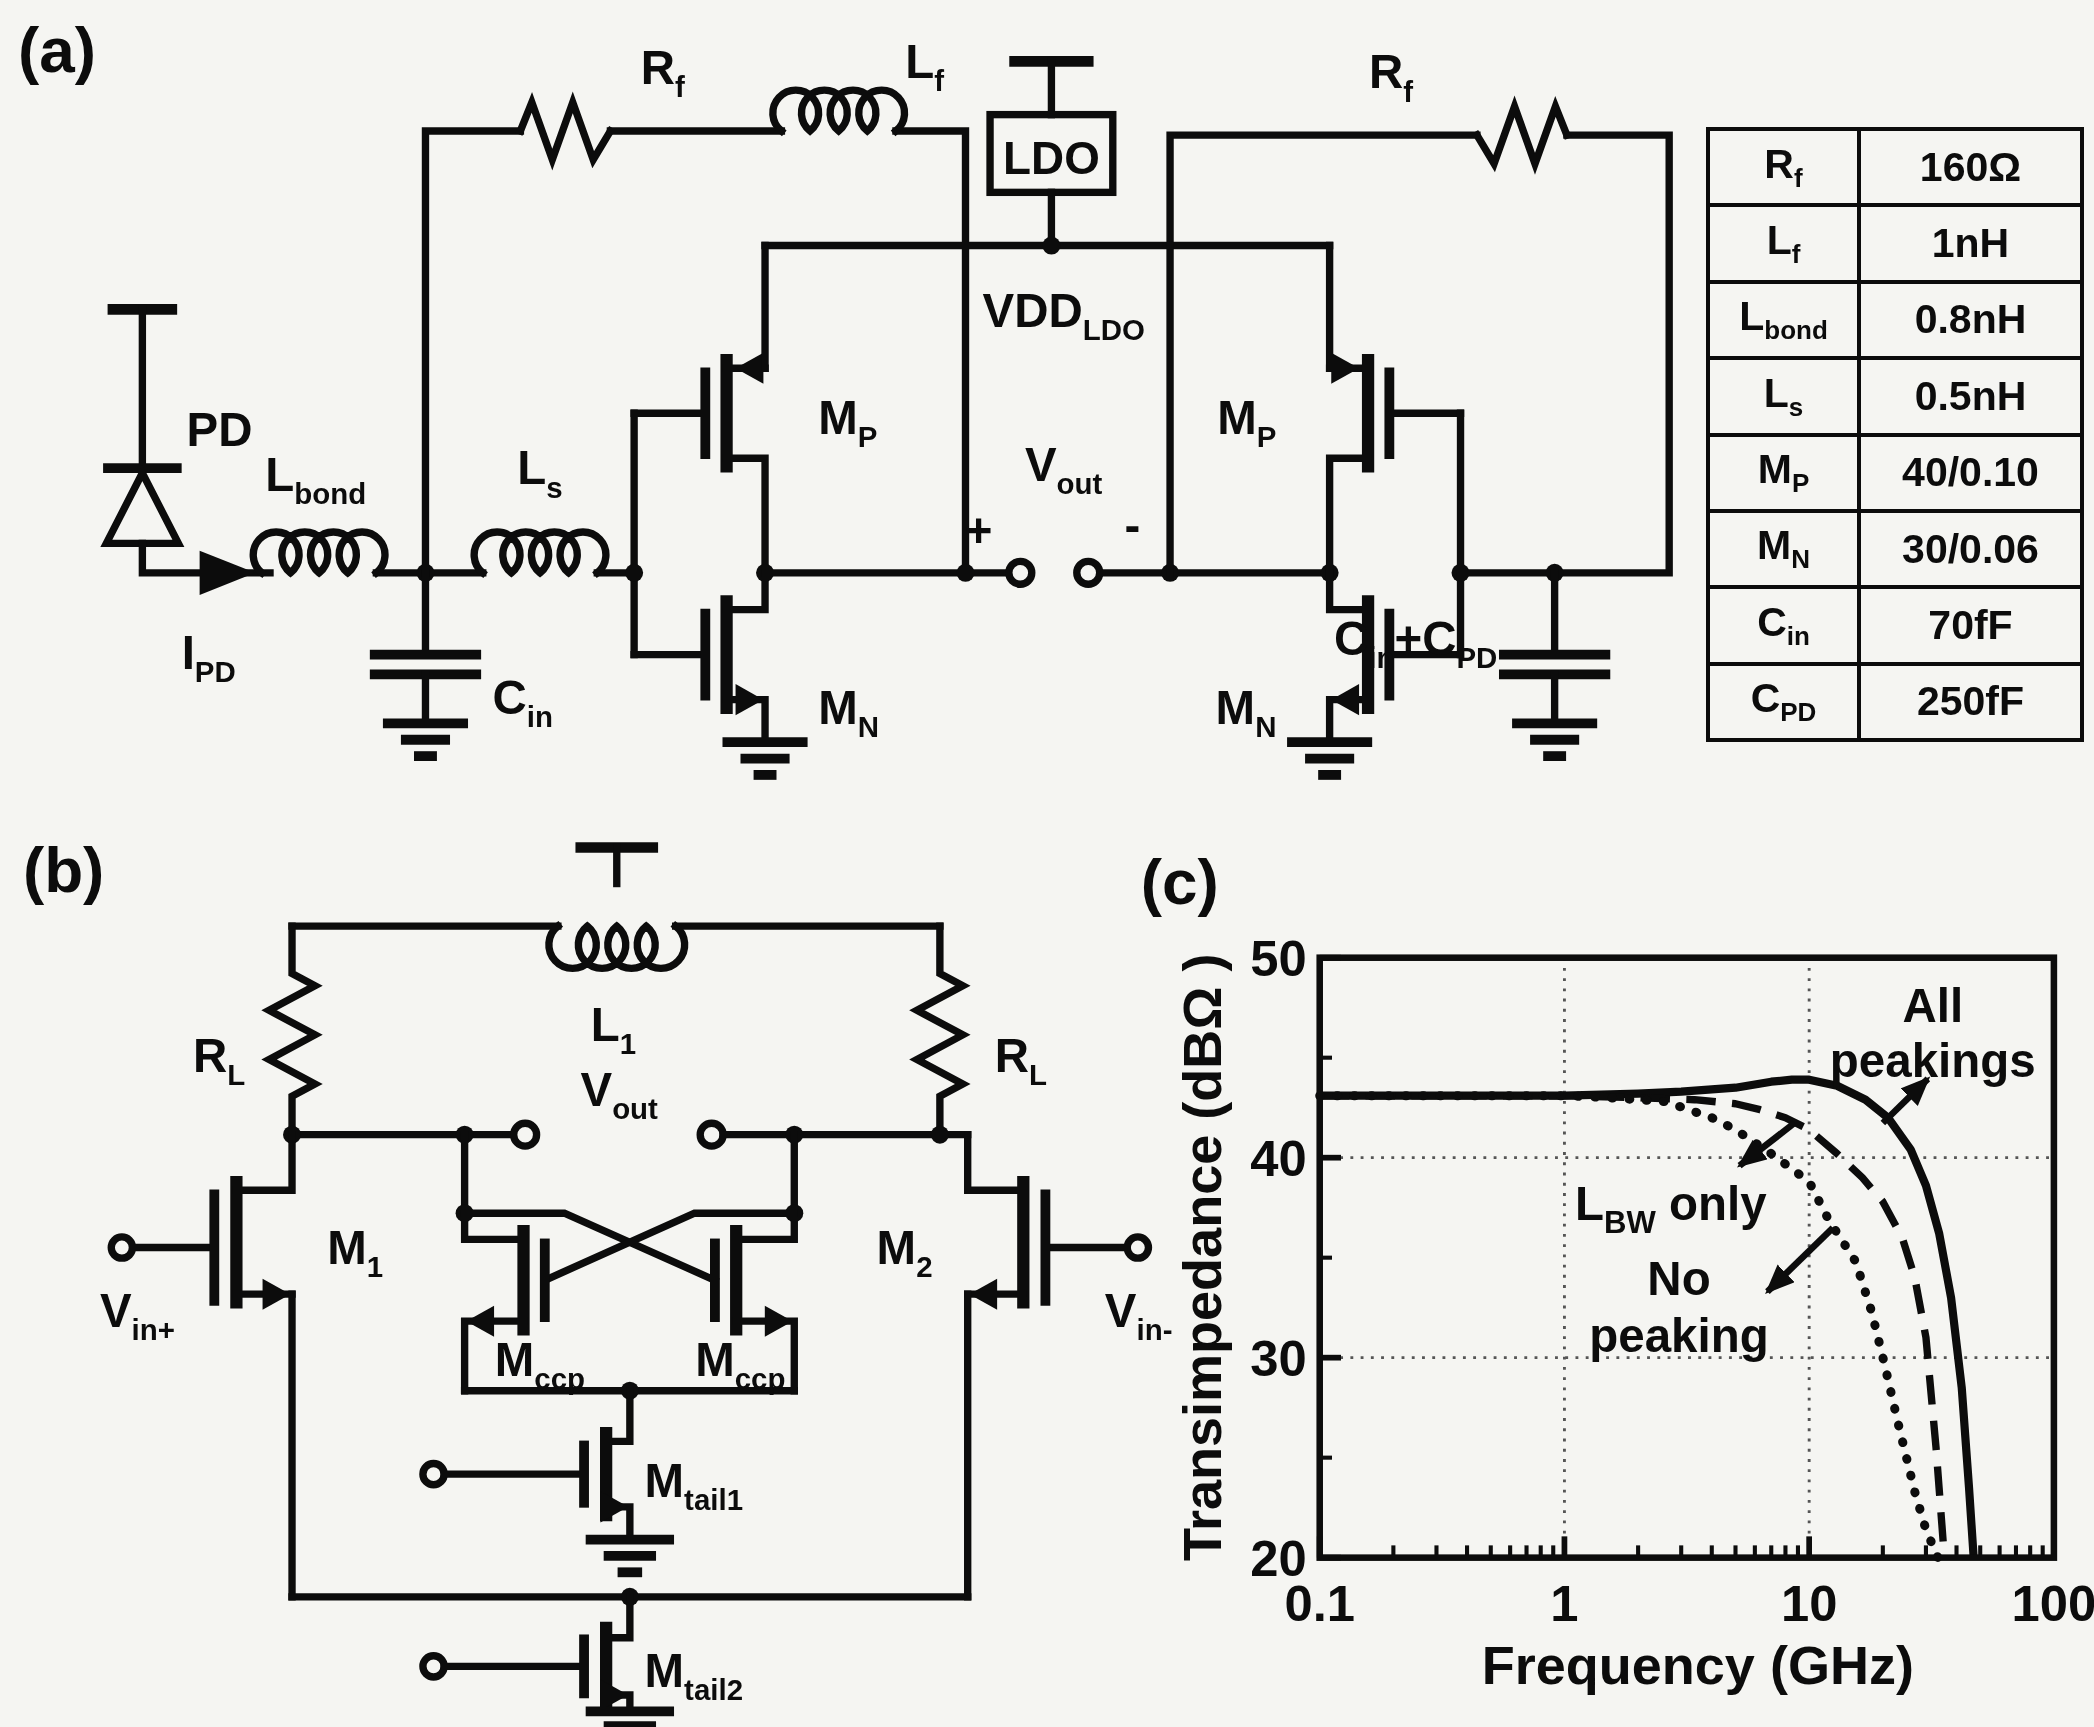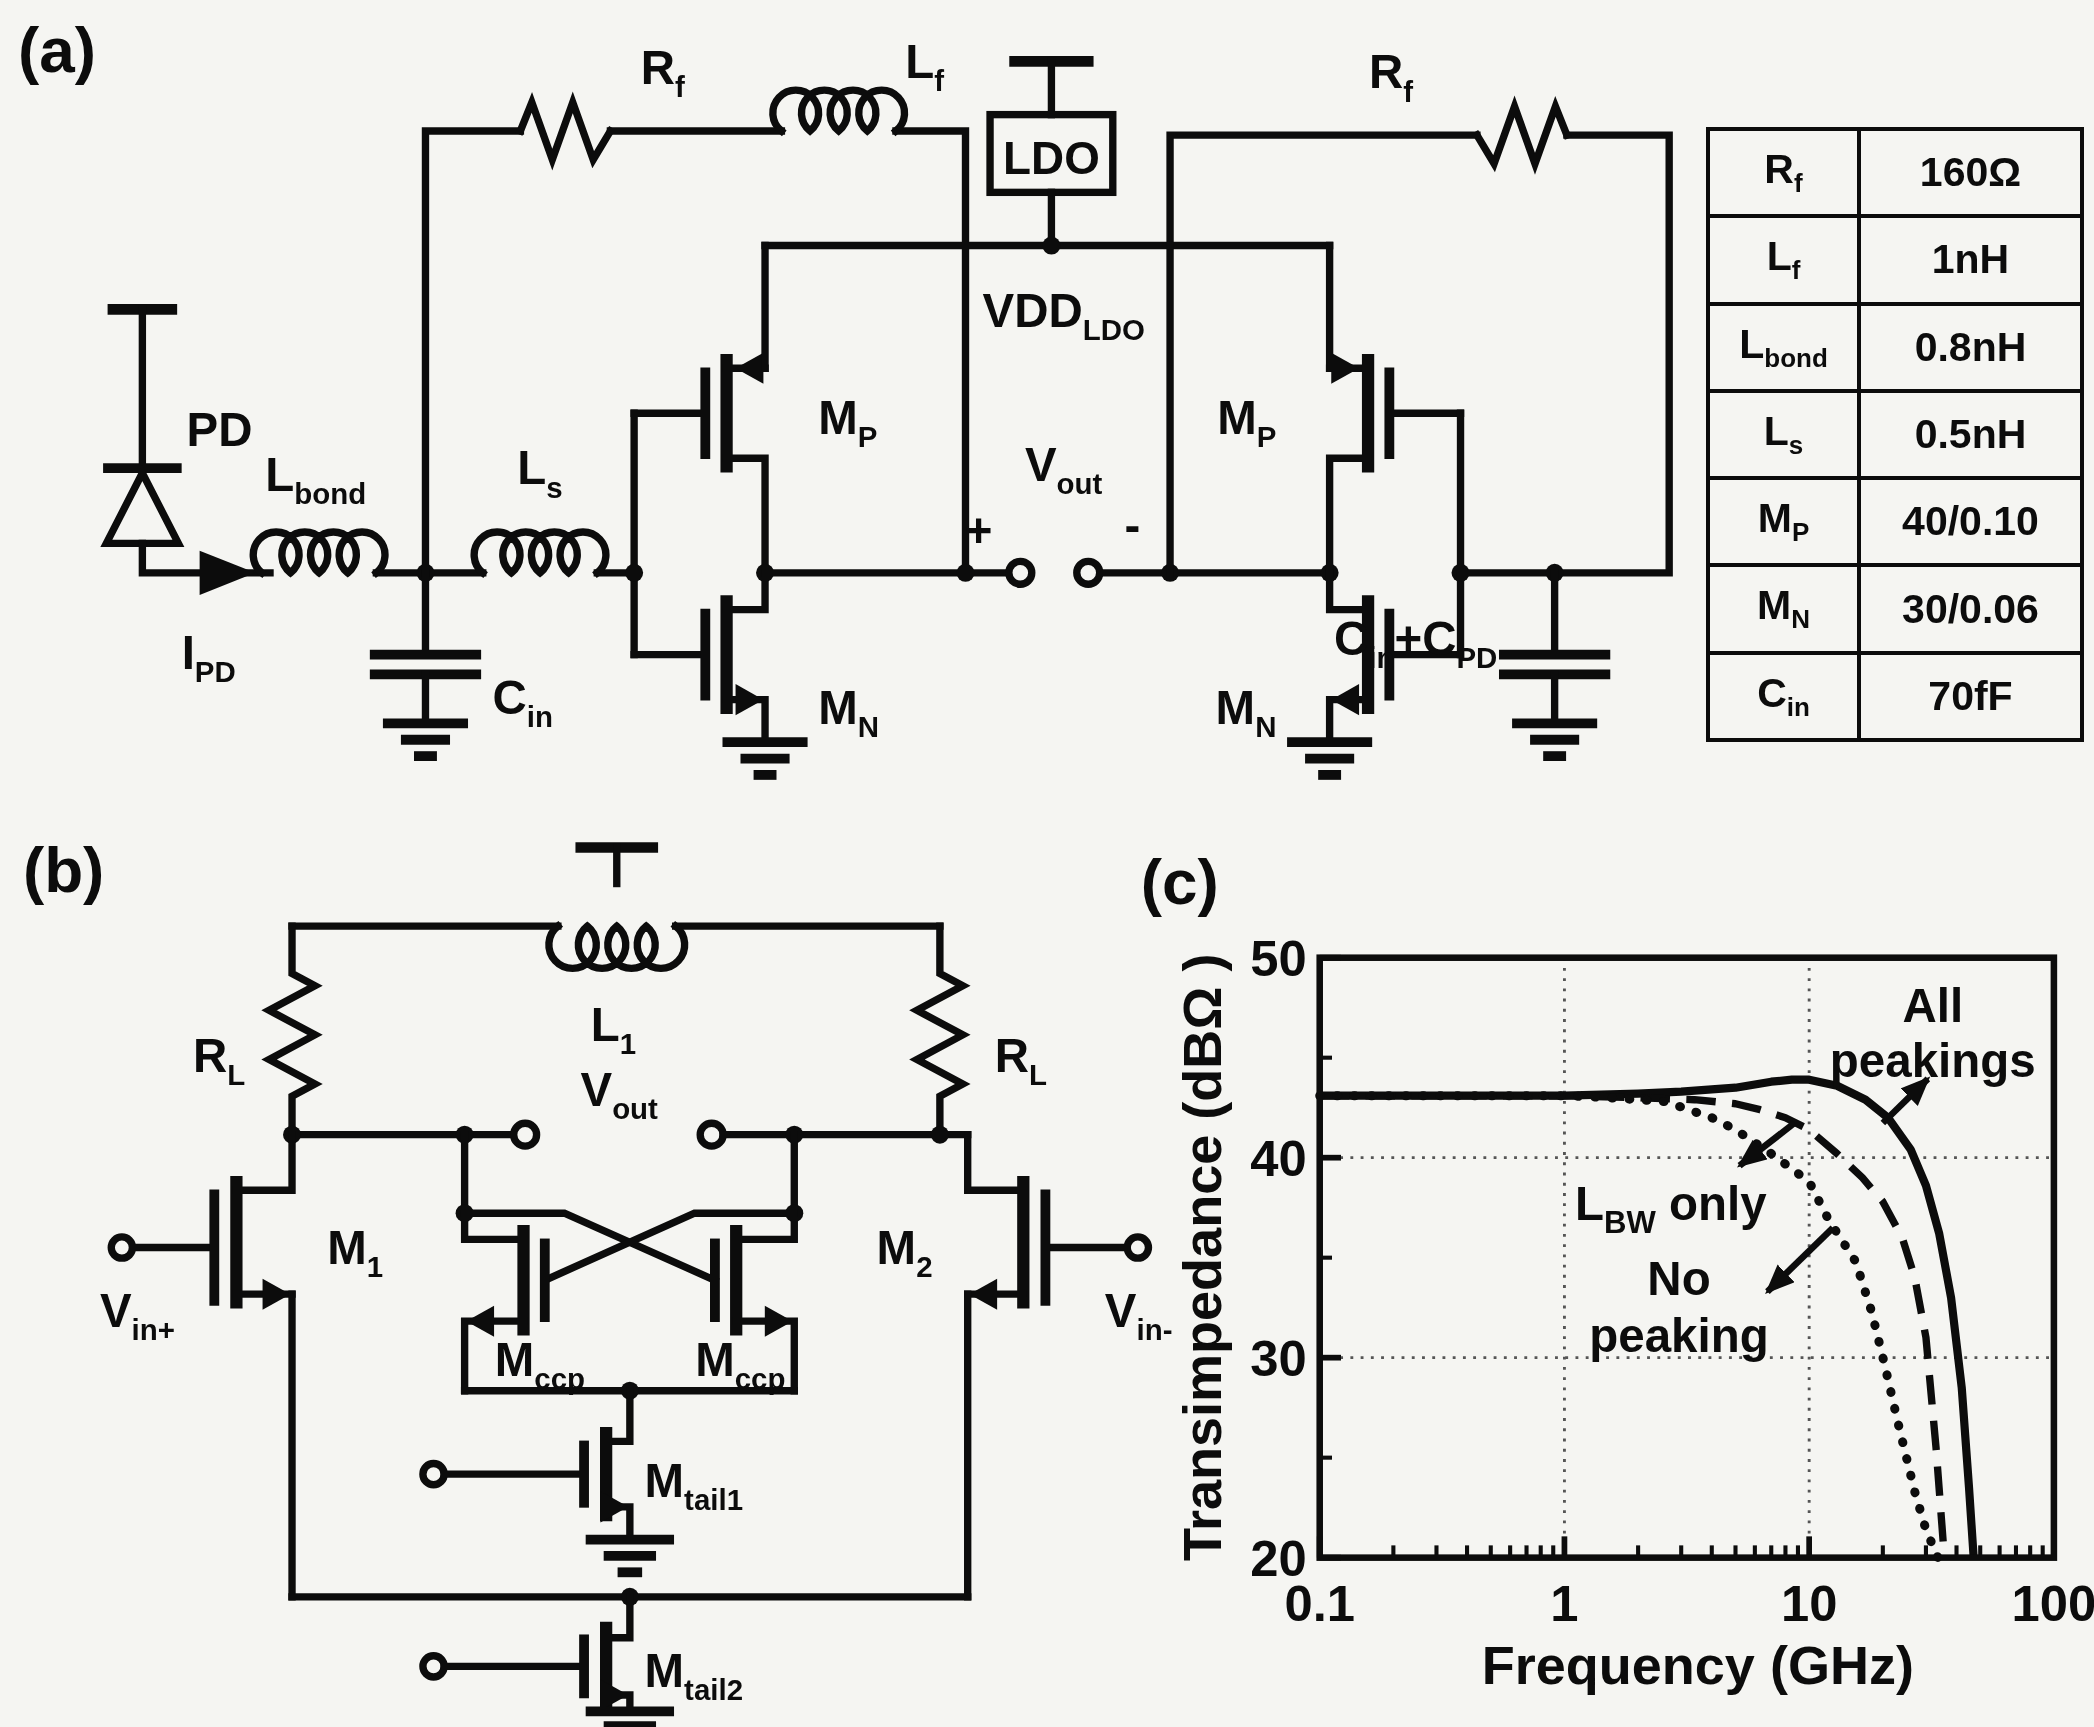--- a/index.html
+++ b/index.html
@@ -215,20 +215,24 @@
         <td class="c1"><span>M</span><sub>P</sub></td>
         <td>40/0.10</td>
       </tr>
     <tr>
         <td class="c1"><span>M</span><sub>N</sub></td>
         <td>30/0.06</td>
       </tr>
     <tr>
         <td class="c1"><span>C</span><sub>in</sub></td>
         <td>70fF</td>
+      </tr>
+    <tr>
+        <td class="c1"><span>C</span><sub>PD</sub></td>
+        <td>250fF</td>
       </tr>
   </tbody>
 </table>
 
 <svg id="panel-b" style="left:0;top:818px;" width="1227" height="909" viewBox="0 1000 1500 1111">
 
   <text class="tag" x="28" y="1090">(b)</text>
 
   <g>
     <path class="thick" d="M710 1036 H 798"></path>

